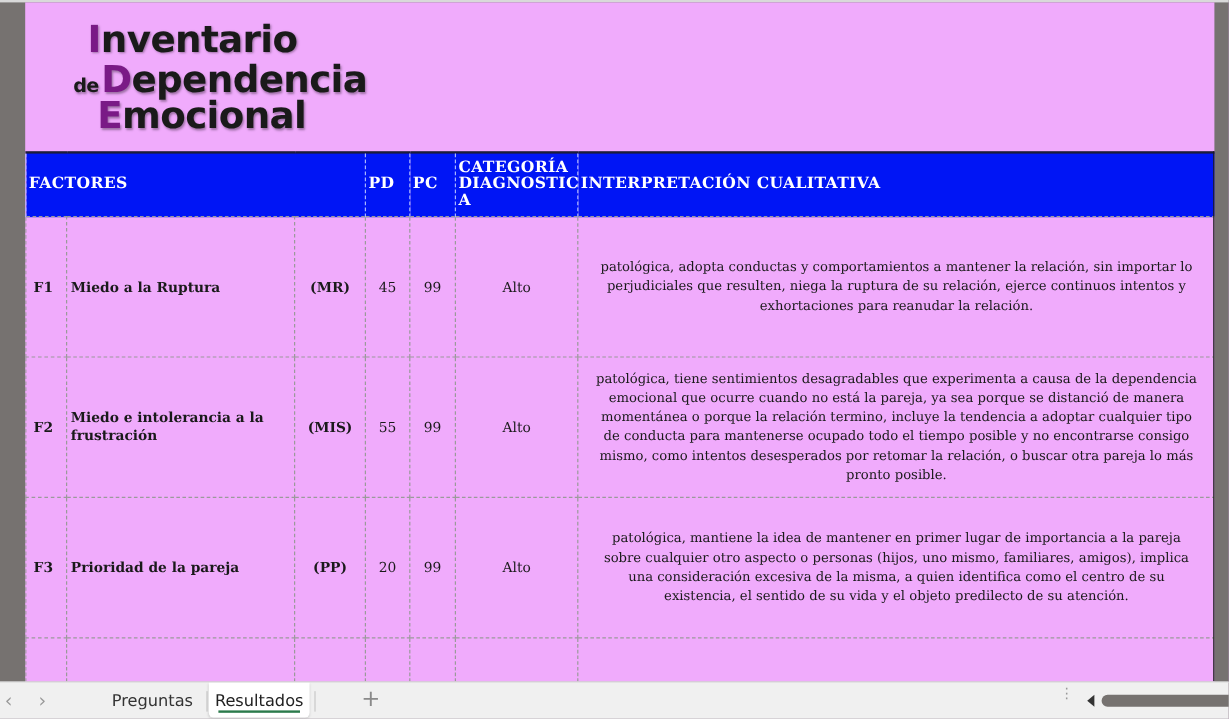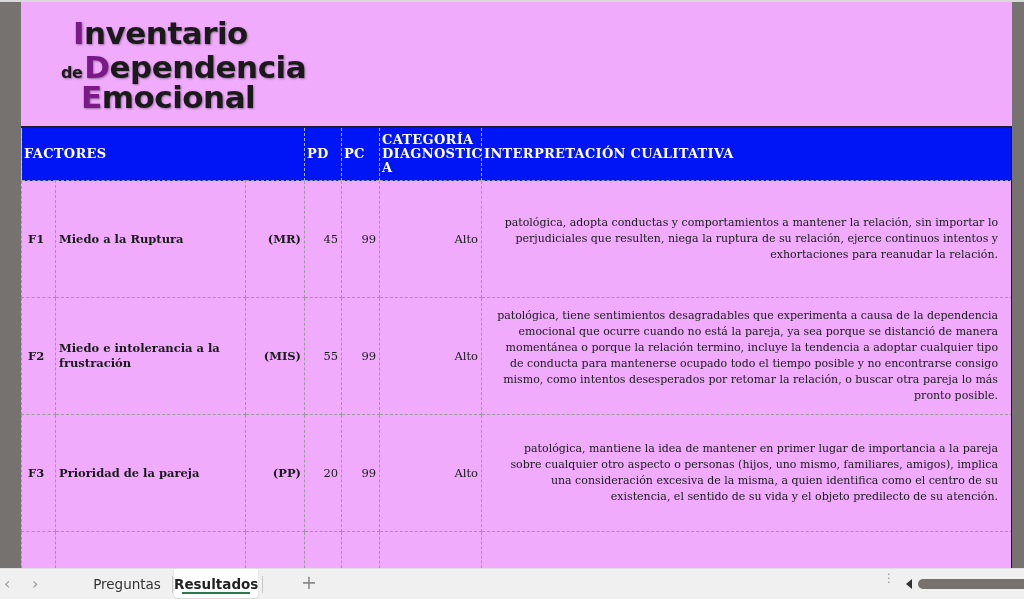--- a/index.html
+++ b/index.html
@@ -7,31 +7,31 @@
   .sheet { position:absolute; left:21px; top:2px; width:991px; height:566px; background:#f0abfc; overflow:hidden; }
   .topline { position:absolute; left:0; top:0; width:1024px; height:2px; background:#d9d9d9; }
   .logo { position:absolute; left:40px; top:16px; font-family:"DejaVu Sans", sans-serif; font-weight:bold; color:#1a1a1a; line-height:1; text-shadow:1px 1px 2px rgba(0,0,0,0.35); }
   .logo .l1 { position:absolute; left:12px; top:0; font-size:31px; white-space:nowrap; letter-spacing:-0.5px; }
   .logo .l2 { position:absolute; left:0; top:34px; font-size:31px; white-space:nowrap; letter-spacing:-0.5px; }
   .logo .l2 .de { font-size:16px; margin-right:2px;margin-top:20px; }
   .logo .l3 { position:absolute; left:20px; top:64px; font-size:31px; white-space:nowrap; letter-spacing:-0.5px; }
   .logo .cap { color:#7a1a86; }
   table { position:absolute; left:0; top:124px; border-collapse:collapse; table-layout:fixed; width:991px; }
   th { background:#0015f5; color:#ffffff; font-weight:bold; font-size:13px; height:52px; padding:0 2px; border-left:1px dashed #a9b4ff; border-top:2px solid #1c1c3a; text-align:left; line-height:14px; letter-spacing:0.3px; }
-  td { height:116px; border:1px dashed #9a9a9a; font-size:11.5px; color:#1a1a1a; text-align:right; vertical-align:middle; padding:0 3px; }
+  td { height:116px; border:1px dashed #9a9a9a; font-size:11.5px; color:#1a1a1a; text-align:center; vertical-align:middle; padding:0 3px; }
   td.fnum { font-weight:bold; text-align:left; padding-left:6px; }
   td.fname { font-weight:bold; text-align:left; padding-left:3px; line-height:15px; }
   td.abbr { font-weight:bold; }
   td.interp { font-size:11px; line-height:16px; padding:0 14px; }
   tr.partial td { height:40px; vertical-align:top; }
   .rborder { position:absolute; left:990px; top:124px; width:2px; height:442px; background:#1c1c1c; }
   .tabbar { position:absolute; left:0; top:568px; width:1024px; height:31px; background:#f0f0f0; font-family:"DejaVu Sans", sans-serif; border-top:1px solid #e0e0e0; }
   .nav { position:absolute; top:5px; font-size:16px; color:#9a9a9a; }
   .tab { position:absolute; top:0; height:29px; font-size:13.5px; color:#333; line-height:30px; text-align:center; }
-  .tab.active { background:#ffffff; font-weight:700; color:#222; border-radius:0 0 4px 4px; box-shadow:0 1px 2px rgba(0,0,0,0.12); }
+  .tab.active { background:#ffffff; font-weight:400; color:#222; border-radius:0 0 4px 4px; box-shadow:0 1px 2px rgba(0,0,0,0.12); }
   .tab.active .ul { position:absolute; left:8px; right:8px; bottom:4px; height:2px; background:#2b7a4b; }
   .sep { position:absolute; top:7px; width:1px; height:17px; background:#c8c8c8; }
   .addtab { position:absolute; left:301px; top:2px; font-size:19px; color:#8a8a8a; }
   .dots { position:absolute; left:883px; top:7px; width:4px; font-size:12px; color:#999; line-height:5px; }
   .hscroll-arrow { position:absolute; left:906px; top:10px; width:0; height:0; border-top:5px solid transparent; border-bottom:5px solid transparent; border-right:6px solid #333; }
   .hscroll-thumb { position:absolute; left:918px; top:10px; width:106px; height:10px; background:#767270; border-radius:5px 0 0 5px; }
 </style>
 </head>
 <body>
 

